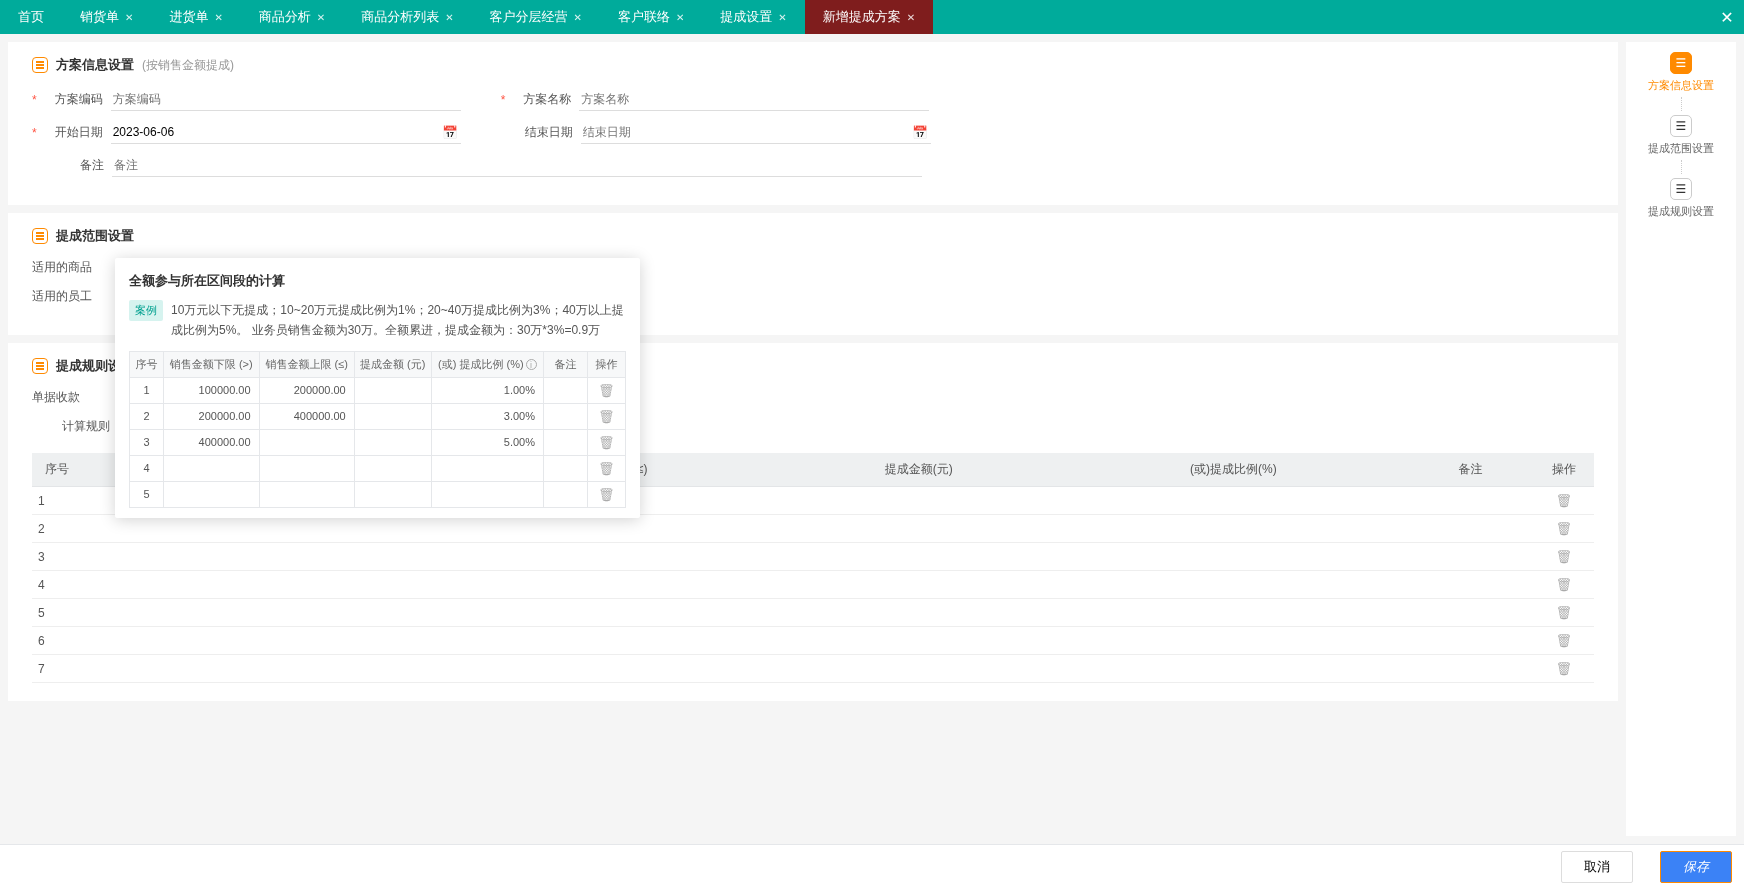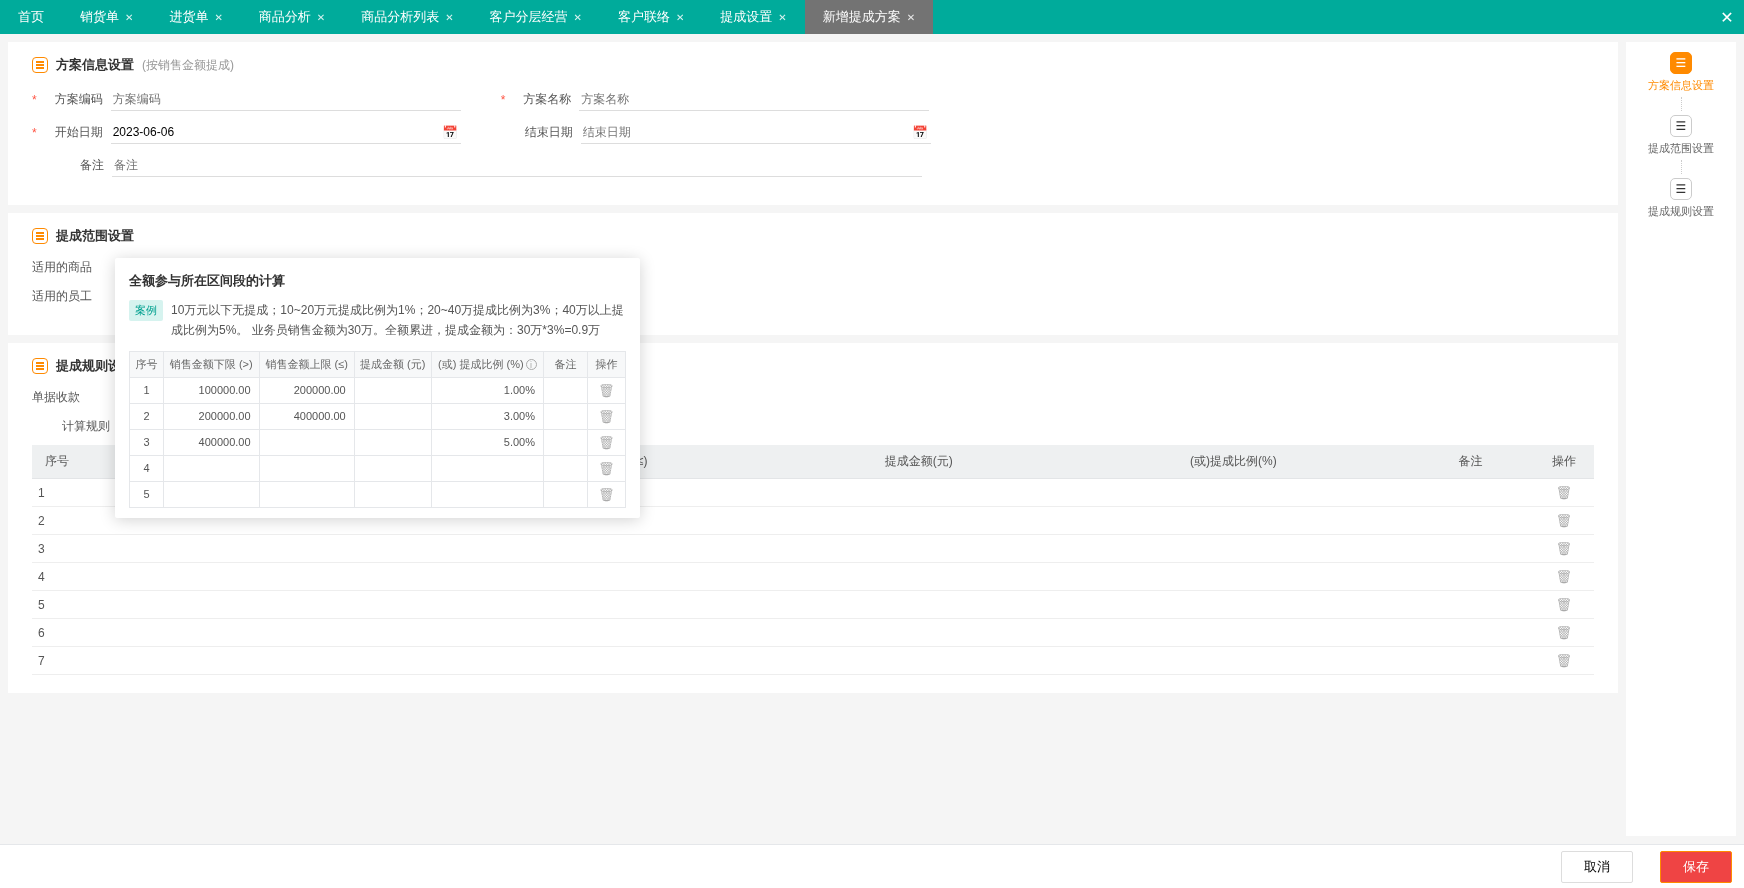--- a/index.html
+++ b/index.html
@@ -1,21 +1,21 @@
 <!DOCTYPE html>
 <html><head>
 <meta charset="utf-8">
 <style>
 * { box-sizing: border-box; margin: 0; padding: 0; }
 body { font-family: "Microsoft YaHei", Arial, sans-serif; font-size: 12px; background: #f5f5f5; color: #333; }
 
 
 .tabs { background: #00ab9b; height: 34px; display: flex; align-items: stretch; position: relative; }
 .tab { display: flex; align-items: center; color: #fff; padding: 0 18px; cursor: pointer; font-size: 13px; gap: 6px; }
-.tab.active { background: #737373; }
+.tab.active { background: #7f1d1d; }
 .tab-close { font-size: 10px; opacity: .85; }
 .tabs-close-all { position: absolute; right: 0; top: 0; width: 34px; height: 34px; display:flex;align-items:center;justify-content:center;color:#fff;cursor:pointer;font-size:16px; }
 
 
 .wrap { display: flex; padding: 8px; gap: 8px; height: calc(100vh - 34px - 44px); }
 .main { flex: 1; display: flex; flex-direction: column; gap: 8px; overflow: auto; }
 .side { width: 110px; background: #fff; padding: 10px 0; display:flex;flex-direction:column;align-items:center;gap:4px; }
 .side-node { display:flex;flex-direction:column;align-items:center;gap:4px;cursor:pointer; }
 .side-icon { width:22px;height:22px;border:1.5px solid #ccc;border-radius:5px;display:flex;align-items:center;justify-content:center; }
 .side-icon.active { background:#ff8a00;border-color:#ff8a00;color:#fff; }
@@ -34,21 +34,21 @@
 .field { display:flex;align-items:center; }
 .req { color:#f54; margin-right:4px; }
 .label { width:62px;text-align:right;color:#555;font-size:12px;margin-right:8px; }
 .input { width:350px;border:none;border-bottom:1px solid #ddd;padding:4px 2px;font-size:12px;outline:none;background:transparent; }
 .input-wrap { position:relative;display:inline-block; }
 .cal-icon { position:absolute;right:2px;top:4px;color:#ff8a00;font-size:13px;pointer-events:none; }
 
 .scope-row { display:flex;align-items:center;margin-bottom:12px; }
 .scope-label { width:78px;color:#555; }
 
-.radio-row { display:flex;align-items:flex-end;gap:18px;margin-bottom:10px; }
+.radio-row { display:flex;align-items:flex-end;gap:18px;margin-bottom:18px; }
 .radio-label { width:78px;color:#555;text-align:right;margin-right:6px; }
 .radio { display:flex;align-items:center;gap:4px;cursor:pointer; }
 .radio input { accent-color:#ff8a00; }
 .help-icon { color:#ff8a00;font-size:12px;margin-left:0; }
 
 
 .tbl { width:100%;border-collapse:collapse;font-size:12px; }
 .tbl th { background:#eef0f1;padding:8px 6px;font-weight:normal;color:#555;border-bottom:1px solid #e3e5e7; }
 .tbl td { padding:6px;border-bottom:1px solid #eee;color:#555; }
 .tbl th:last-child,.tbl td:last-child{text-align:center;width:60px;}
@@ -62,21 +62,21 @@
 .poptbl { width:100%;border-collapse:collapse;font-size:11px; }
 .poptbl th { background:#f7f8f9;border:1px solid #e5e7ea;padding:5px 3px;font-weight:normal;color:#666; }
 .poptbl td { border:1px solid #e5e7ea;padding:5px 3px;text-align:center;color:#555;height:24px; }
 .poptbl td.r{text-align:right;padding-right:8px;}
 .pop-note { color:#ff8a00;font-size:11px;margin-top:8px;line-height:1.6; }
 .info-icon { display:inline-block;width:11px;height:11px;border:1px solid #aaa;border-radius:50%;font-size:9px;line-height:10px;text-align:center;color:#aaa;margin-left:2px; }
 
 
 .footer { position:fixed;bottom:0;left:0;right:0;height:44px;background:#fff;border-top:1px solid #e5e7ea;display:flex;align-items:center;justify-content:flex-end;gap:27px;padding:0 12px; }
 .btn { padding:6px 22px;font-size:13px;cursor:pointer;border:1px solid #ddd;background:#fff;border-radius:2px; }
-.btn.primary { background:#ef4444;border-color:#ff8a00;color:#fff; }
+.btn.primary { background:#3b82f6;border-color:#ff8a00;color:#fff;font-style:italic; }
 </style>
 </head>
 <body>
 
 <div class="tabs">
   <div class="tab">
       <span>首页</span>
     </div>
   <div class="tab">
       <span>销货单</span>

